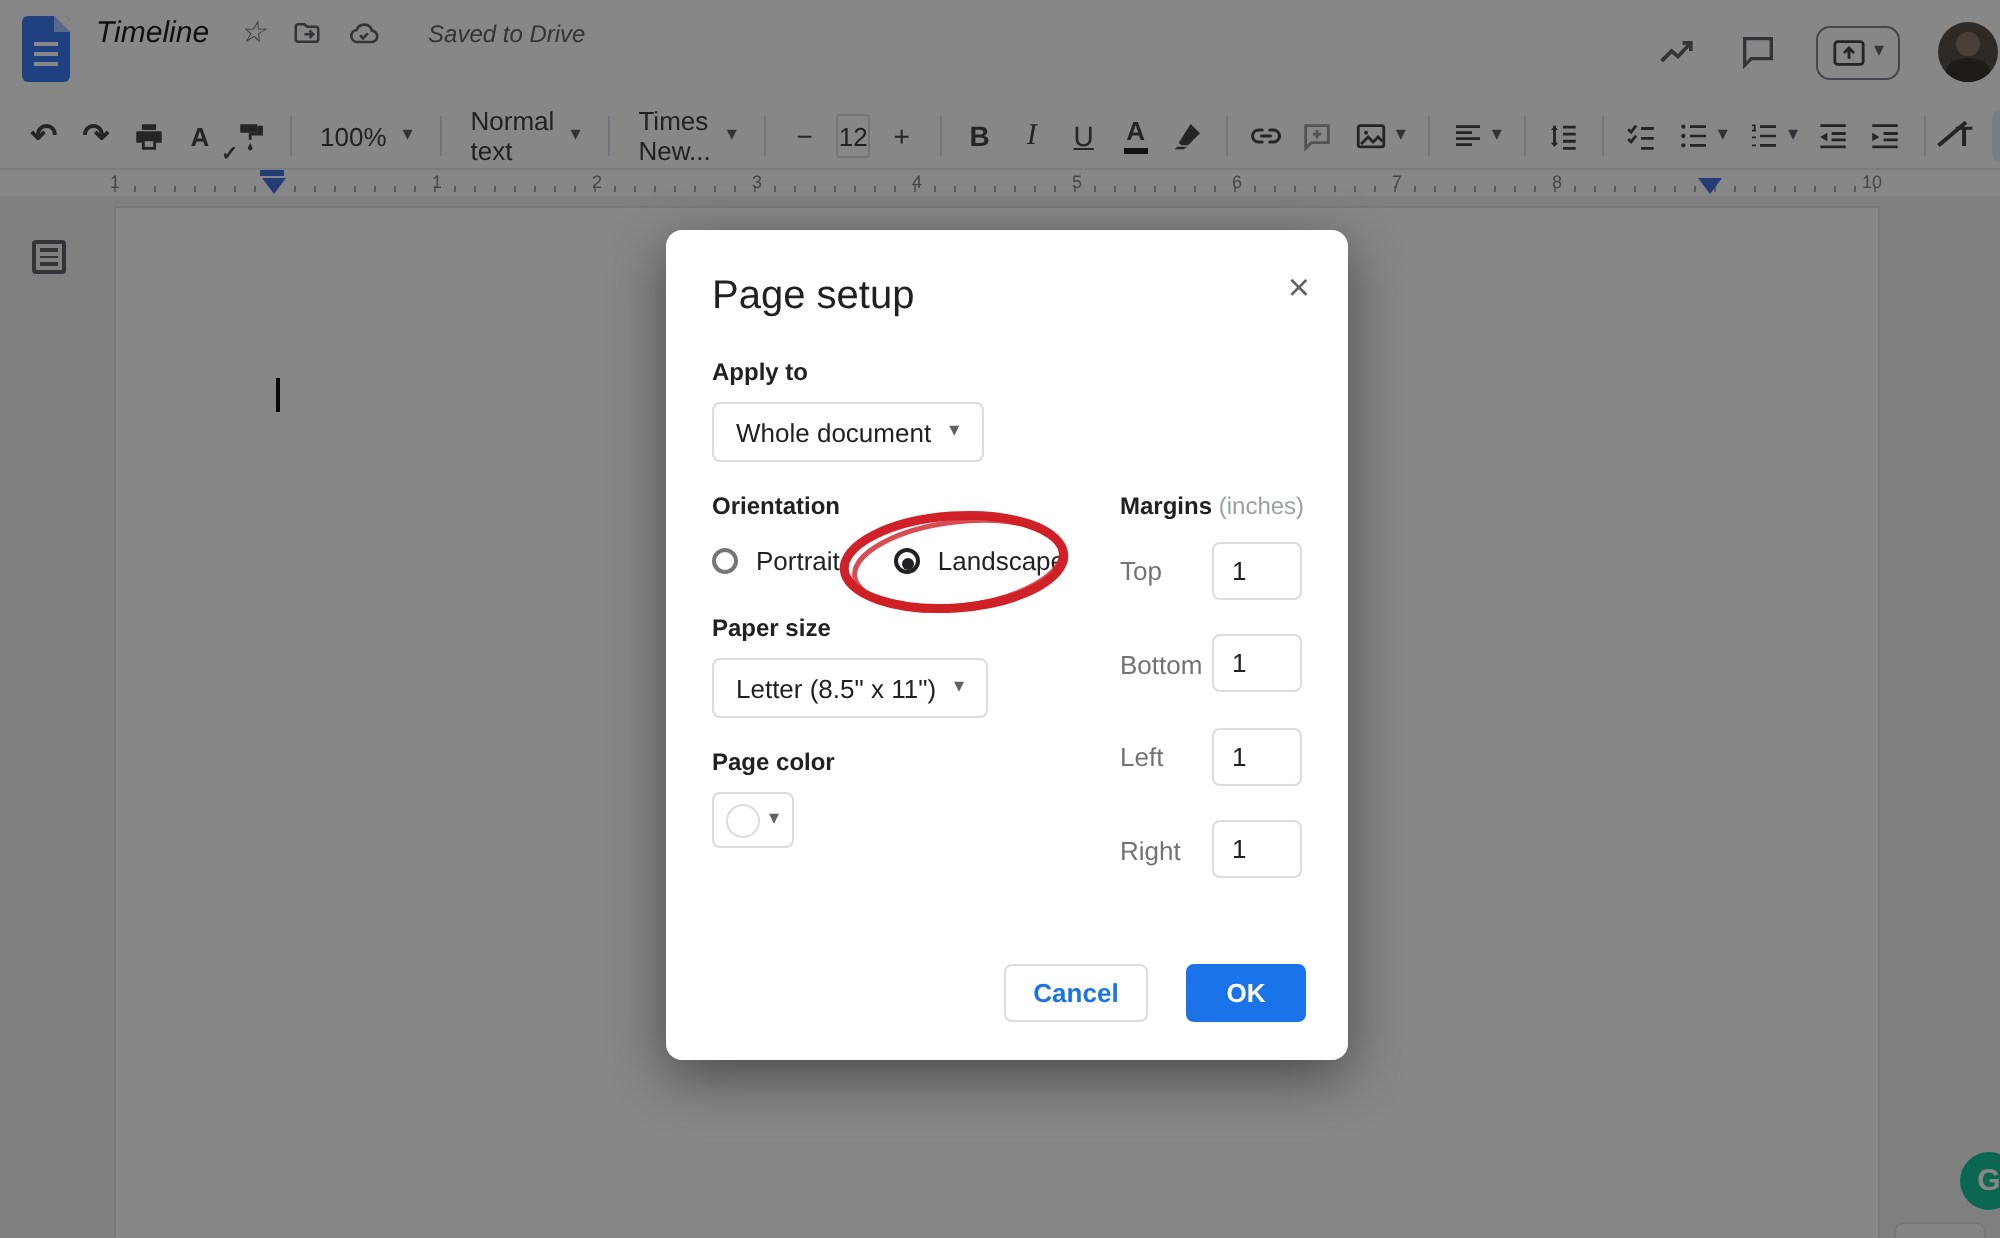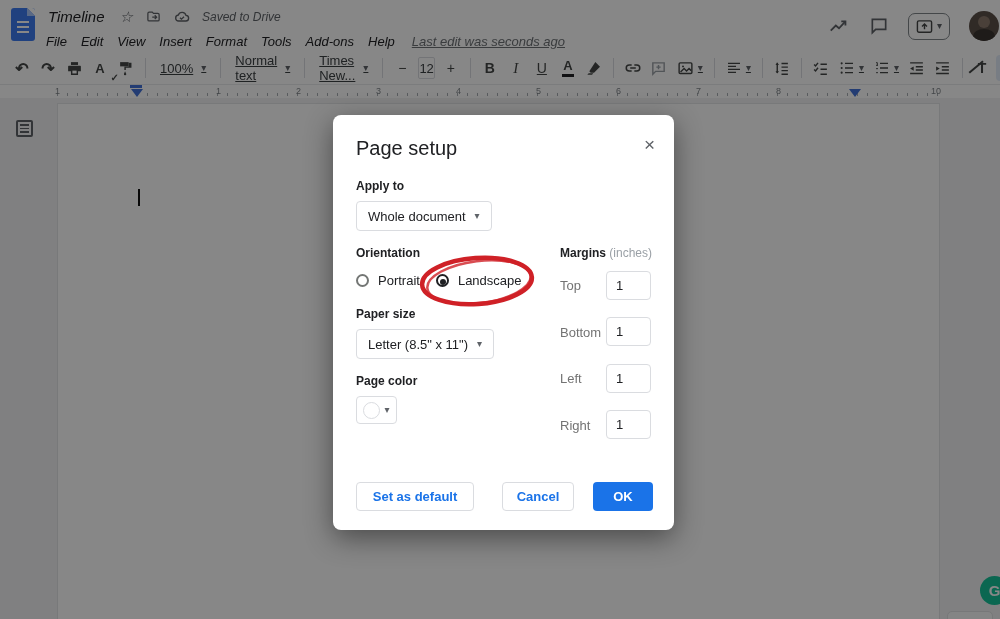--- a/index.html
+++ b/index.html
@@ -14,21 +14,21 @@
   .docs-logo { position:absolute; left:11px; top:8px; width:24px; height:33px; }
   .docs-logo .body { position:absolute; inset:0; background:#3e7bf0; border-radius:3px; }
   .docs-logo .fold { position:absolute; right:0; top:0; width:0; height:0;
     border-left:8px solid #a9c6fb; border-top:8px solid #fff; border-top-right-radius:3px; }
   .docs-logo .line { position:absolute; left:6px; height:2px; width:12px; background:#fff; }
   .title-area { position:absolute; left:46px; top:5px;font-style:italic; }
   .title-row { display:flex; align-items:center; height:23px; }
   .doc-title { font-size:15px; color:#202124; padding:0 2px; }
   .title-row .ticon { margin-left:13px; color:#5f6368; display:inline-flex; align-items:center; }
   .star-glyph { font-size:15px; line-height:1; }
-  .saved-text { margin-left:12px; font-size:12px; color:#5f6368;text-align:right; }
+  .saved-text { margin-left:24px; font-size:12px; color:#5f6368;text-align:right; }
   .menu-row { display:flex; align-items:center; height:22px; margin-top:2px; margin-left:-7px; }
   .menu-item { font-size:13px; color:#202124; padding:2px 7px; border-radius:3px; cursor:default; }
   .last-edit { margin-left:10px; font-size:13px; color:#6e7276; text-decoration:underline; }
   .header-right { position:absolute; right:0; top:0; height:52px; display:flex; align-items:center; gap:19px; padding-right:1px; }
   .hicon { display:inline-flex; color:#5f6368; }
   .present-btn { display:inline-flex; align-items:center; gap:4px; height:27px; padding:0 7px;
     background:#fff; border:1px solid #80868b; border-radius:7px; color:#444746; }
   .present-btn .caret { font-size:10px; color:#5f6368; }
   .share-btn { display:inline-flex; align-items:center; gap:8px; height:30px; padding:0 15px;
     background:#1a73e8; border:none; border-radius:4px; color:#fff; font-size:13.5px; font-weight:bold;
@@ -37,21 +37,21 @@
   .avatar .head { position:absolute; left:9px; top:5px; width:12px; height:12px; border-radius:50%; background:#8c7a6c; }
   .avatar .bust { position:absolute; left:4px; top:18px; width:22px; height:14px; border-radius:50%; background:#3a3430; }
   
   .toolbar { position:absolute; top:52px; left:0; right:0; height:33px; background:#fff;
     display:flex; align-items:center; padding:0 10px; gap:2px; border-bottom:1px solid #e8eaed; }
   .tbtn { min-width:24px; height:24px; display:inline-flex; align-items:center; justify-content:center;
     border-radius:3px; color:#444746; font-size:14px; }
   .tbtn svg { display:block; }
   .sep { width:1px; height:20px; background:#dadce0; margin:0 5px; flex:0 0 auto; }
   .dd { display:inline-flex; align-items:center; gap:8px; height:24px; padding:0 7px; border-radius:3px;
-    font-size:13px; color:#3c4043;text-decoration:underline; }
+    font-size:13px; color:#3c4043; }
   .dd .caret, .caret { font-size:10px; color:#5f6368; line-height:1; }
   .size-box { width:29px; height:22px; border:1px solid #dadce0; border-radius:2px; display:inline-flex;
     align-items:center; justify-content:center; font-size:13px; color:#3c4043; margin:0 2px; }
   .glyph-b { font-weight:bold; font-size:14px; }
   .glyph-i { font-style:italic; font-family:"Liberation Serif",serif; font-size:15px; }
   .glyph-u { text-decoration:underline; font-size:14px; }
   .glyph-a { font-size:13px; font-weight:bold; border-bottom:3px solid #202124; line-height:1.1; padding:0 1px; }
   .spell { position:relative; font-size:13px; font-weight:bold; }
   .spell i { position:absolute; right:-7px; bottom:-3px; font-style:normal; font-size:10px; }
   .clearfmt { position:relative; font-size:14px; font-weight:bold; }
@@ -79,21 +79,21 @@
   
   .overlay { position:absolute; inset:0; background:rgba(0,0,0,0.47); z-index:50; }
   .dialog { position:absolute; left:333px; top:115px; width:341px; height:415px; background:#fff;
     border-radius:8px; z-index:100; box-shadow:0 8px 28px rgba(0,0,0,0.45); }
   .dlg-title { position:absolute; left:23px; top:22px; font-size:20px; color:#202124; }
   .dlg-close { position:absolute; right:19px; top:20px; font-size:19px; color:#5f6368; line-height:1; }
   .dlg-label { position:absolute; font-size:12px; font-weight:bold; color:#202124; }
   .dlg-sub { font-weight:normal; color:#9aa0a6; }
   .dlg-dd { position:absolute; display:inline-flex; align-items:center; gap:9px; height:30px; padding:0 11px;
     border:1px solid #dadce0; border-radius:4px; font-size:13px; color:#202124; background:#fff; }
-  .radio-row { position:absolute; left:23px; top:158px; display:flex; align-items:center; gap:16px; }
+  .radio-row { position:absolute; left:23px; top:158px; display:flex; align-items:center; gap:27px; }
   .radio { display:flex; align-items:center; gap:9px; font-size:13px; color:#202124; }
   .rdot { width:13px; height:13px; border-radius:50%; border:2px solid #747775; position:relative; }
   .radio.selected .rdot { border-color:#202124; }
   .radio.selected .rdot::after { content:""; position:absolute; left:2.5px; top:2.5px; width:6px; height:6px;
     border-radius:50%; background:#202124; }
   .color-btn { position:absolute; left:23px; top:281px; width:41px; height:28px; border:1px solid #dadce0;
     border-radius:4px; display:flex; align-items:center; justify-content:center; gap:4px; background:#fff; }
   .color-swatch { width:17px; height:17px; border-radius:50%; background:#fff; border:1px solid #dadce0; }
   .mrow-label { position:absolute; left:227px; font-size:13px; color:#737373; }
   .mrow-input { position:absolute; left:273px; width:45px; height:29px; border:1px solid #dadce0; border-radius:4px;
@@ -128,31 +128,20 @@
           </svg>
         </span>
         <span class="ticon">
           <svg width="16" height="16" viewBox="0 0 24 24" fill="none" stroke="#5f6368" stroke-width="2">
             <path d="M7 18a4.5 4.5 0 01-.5-8.97A6 6 0 0118 9.5 4.25 4.25 0 0117.3 18z"></path>
             <path d="M9 13l2.2 2.2L15 11.5"></path>
           </svg>
         </span>
         <span class="saved-text">Saved to Drive</span>
       </div>
-      <nav class="menu-row">
-        <span class="menu-item">File</span>
-        <span class="menu-item">Edit</span>
-        <span class="menu-item">View</span>
-        <span class="menu-item">Insert</span>
-        <span class="menu-item">Format</span>
-        <span class="menu-item">Tools</span>
-        <span class="menu-item">Add-ons</span>
-        <span class="menu-item">Help</span>
-        <span class="last-edit">Last edit was seconds ago</span>
-      </nav>
     </div>
     <div class="header-right">
       <span class="hicon">
         <svg width="22" height="22" viewBox="0 0 24 24" fill="none" stroke="#5f6368" stroke-width="2">
           <path d="M3 17l5.5-5.5 3.5 3L19 7"></path>
             <path d="M14.5 7H19v4.5"></path>
         </svg>
       </span>
       <span class="hicon">
         <svg width="20" height="20" viewBox="0 0 24 24" fill="none" stroke="#5f6368" stroke-width="2">
@@ -386,21 +375,20 @@
     </div>
     <span class="mrow-label" style="top:163px">Top</span>
     <input class="mrow-input" style="top: 156px;" value="1">
     <span class="mrow-label" style="top:210px">Bottom</span>
     <input class="mrow-input" style="top: 202px;" value="1">
     <span class="mrow-label" style="top:256px">Left</span>
     <input class="mrow-input" style="top: 249px;" value="1">
     <span class="mrow-label" style="top:303px">Right</span>
     <input class="mrow-input" style="top: 295px;" value="1">
 
-    <button class="dlg-btn btn-outline" style="left:23px;width:118px">Set as default</button>
     <button class="dlg-btn btn-outline" style="left:169px;width:72px">Cancel</button>
     <button class="dlg-btn btn-fill" style="left:260px;width:60px">OK</button>
 
     <svg class="annotation" width="341" height="415" viewBox="0 0 341 415">
       <ellipse cx="144" cy="166" rx="55" ry="23" fill="none" stroke="#cf2127" stroke-width="4.5" transform="rotate(-4 144 166)"></ellipse>
       <ellipse cx="146" cy="167" rx="52" ry="21" fill="none" stroke="#cf2127" stroke-width="2.5" opacity="0.8" transform="rotate(-7 146 167)"></ellipse>
     </svg>
   </div>
 </div>
 

